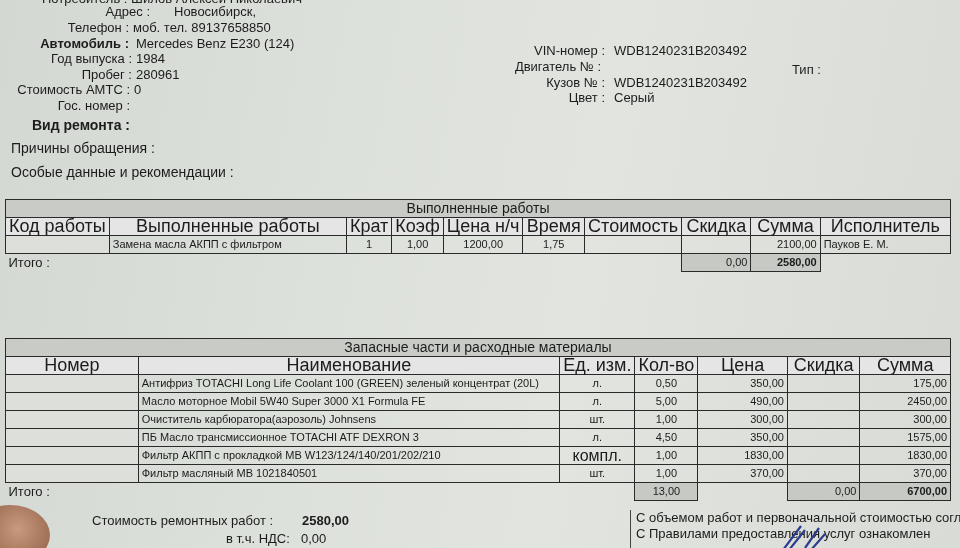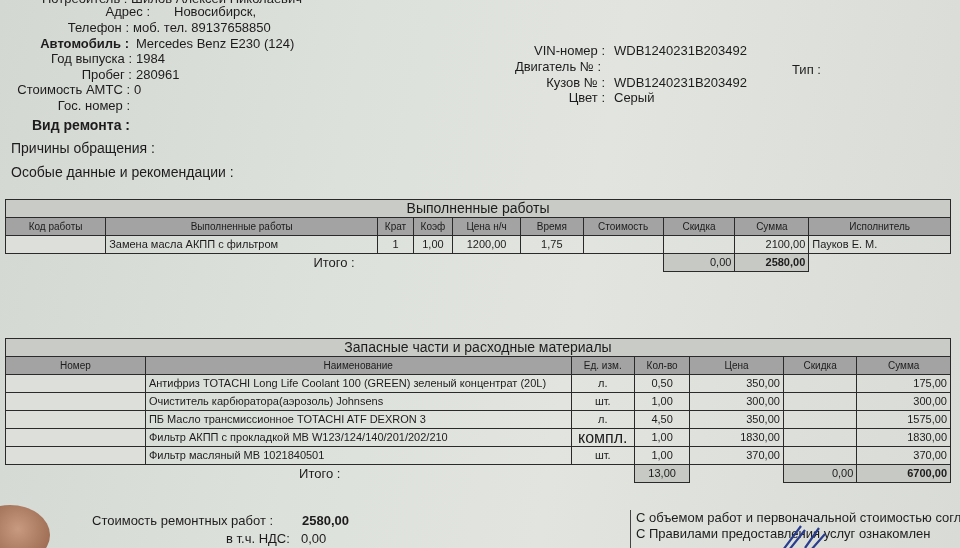--- a/index.html
+++ b/index.html
@@ -13,26 +13,26 @@
   .lbl { text-align:right; }
   .f13 { font-size:13px; }
   .f14 { font-size:14px; }
   .bold { font-weight:bold; }
   .cut { top:-9px; left:42px; font-size:13px; color:#222; }
 
   table.grid { position:absolute; border-collapse:collapse; font-size:11px;padding-left:28px; }
   table.grid td, table.grid th {
     border:1.3px solid #2a2a2a; padding:0 3px; height:17px; line-height:15px; white-space:nowrap;
   }
-  table.grid th { font-weight:normal; font-size:10px; background:#a3a3a3; }
+  table.grid th { font-weight:normal; font-size:18px; background:#e5e5e5; }
   .caption td { background:#c9ccc6; font-size:14px; text-align:center; height:20px; }
   .r { text-align:right; }
   .c { text-align:center; }
   td.empty { background:#dde0da; }
-  .tot-lbl { text-align:center; font-size:13px; padding-right:8px; }
+  .tot-lbl { text-align:left; font-size:13px; padding-right:8px; }
   .shade { background:#c7cac4; }
   .thumb {
     position:absolute; left:-30px; top:505px; width:80px; height:60px; border-radius:50%;
     background: radial-gradient(circle at 60% 40%, #c89a7f 0%, #a06f55 55%, #6c4536 100%);
   }
   .sig { position:absolute; left:775px; top:520px; width:60px; height:30px; }
   .vline { position:absolute; left:630px; top:510px; width:1px; height:38px; background:#444; }
 </style>
 </head>
 <body>
@@ -131,20 +131,29 @@
     <td class="empty"></td>
     <td>Антифриз TOTACHI Long Life Coolant 100 (GREEN) зеленый концентрат (20L)</td>
     <td class="c">л.</td>
     <td class="c">0,50</td>
     <td class="r">350,00</td>
     <td></td>
     <td class="r">175,00</td>
   </tr>
   <tr>
     <td class="empty"></td>
+    <td>Масло моторное Mobil 5W40 Super 3000 X1 Formula FE</td>
+    <td class="c">л.</td>
+    <td class="c">5,00</td>
+    <td class="r">490,00</td>
+    <td></td>
+    <td class="r">2450,00</td>
+  </tr>
+  <tr>
+    <td class="empty"></td>
     <td>Очиститель карбюратора(аэрозоль) Johnsens</td>
     <td class="c">шт.</td>
     <td class="c">1,00</td>
     <td class="r">300,00</td>
     <td></td>
     <td class="r">300,00</td>
   </tr>
   <tr>
     <td class="empty"></td>
     <td>ПБ Масло трансмиссионное TOTACHI ATF DEXRON 3</td>

